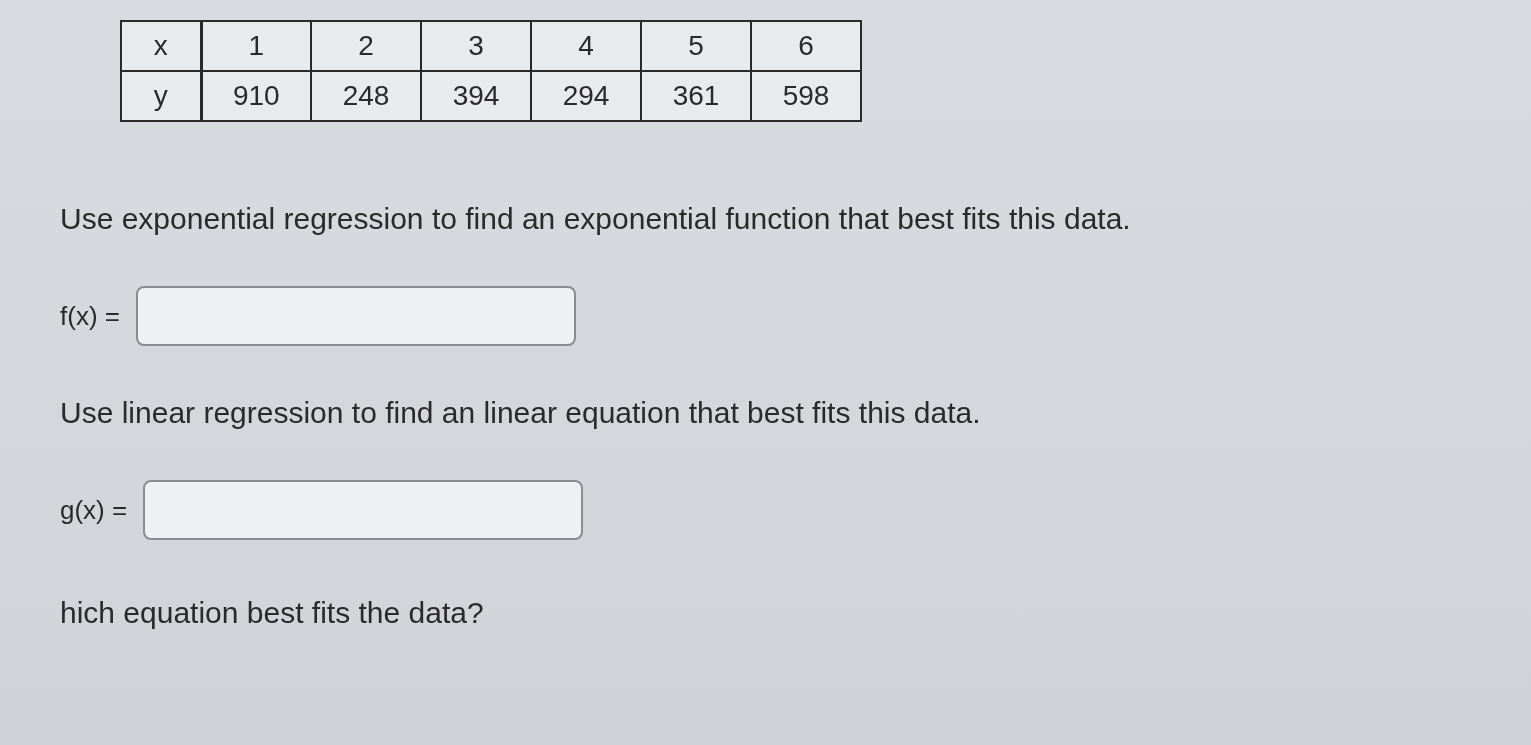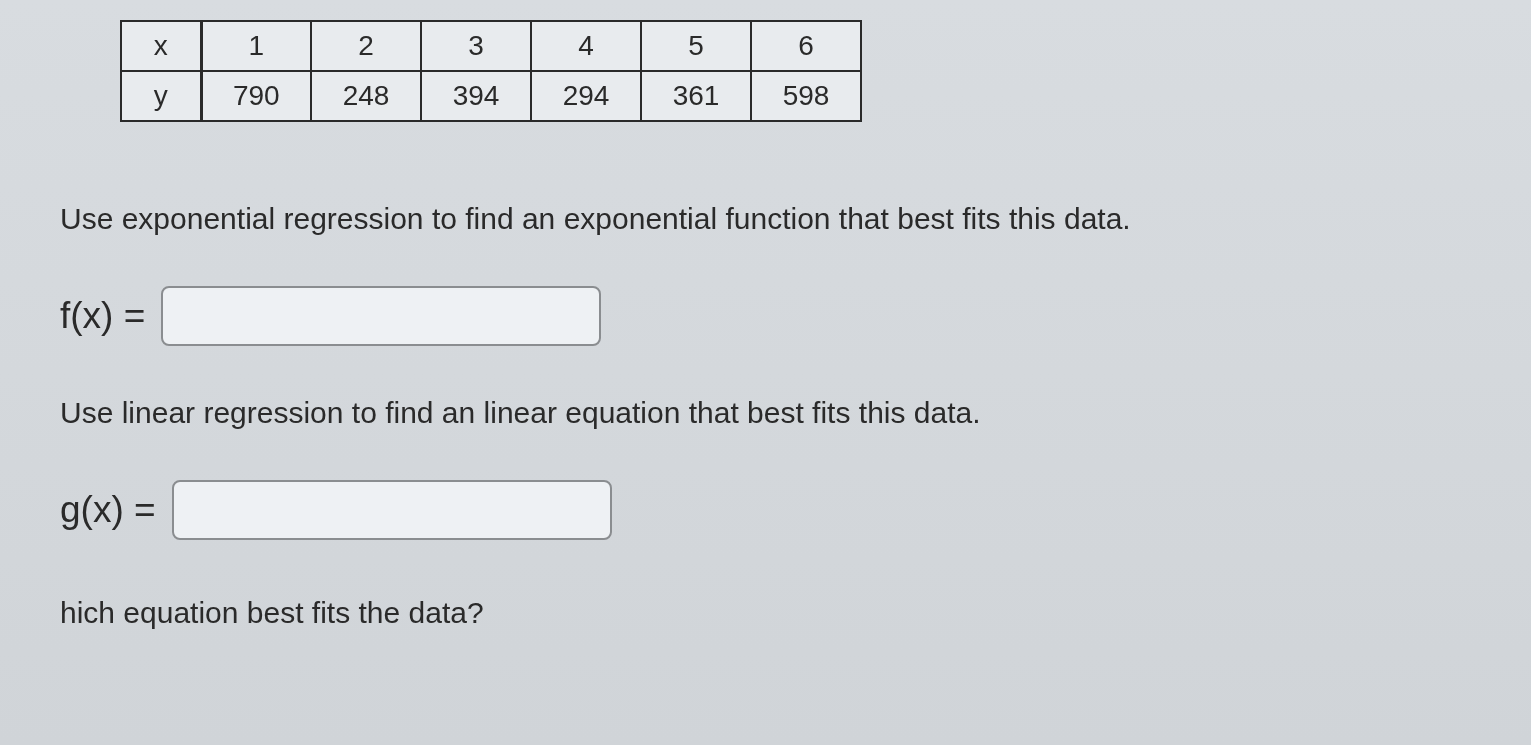--- a/index.html
+++ b/index.html
@@ -36,21 +36,21 @@
       font-size: 30px;
       margin-bottom: 50px;
       color: #2a2a2a;
     }
     .input-row {
       display: flex;
       align-items: center;
       margin-bottom: 50px;
     }
     .function-label {
-      font-size: 37px;
+      font-size: 26px;
       margin-right: 16px;
     }
     .answer-input {
       border: 2px solid #8a8d90;
       border-radius: 8px;
       background: #eef1f4;
       height: 60px;
       width: 440px;
       font-size: 26px;
       padding: 0 12px;
@@ -70,21 +70,21 @@
     <td class="header-cell">x</td>
     <td>1</td>
     <td>2</td>
     <td>3</td>
     <td>4</td>
     <td>5</td>
     <td>6</td>
   </tr>
   <tr>
     <td class="header-cell">y</td>
-    <td>790</td>
+    <td>910</td>
     <td>248</td>
     <td>394</td>
     <td>294</td>
     <td>361</td>
     <td>598</td>
   </tr>
 </tbody>
   </table>
 
 <p class="prompt-text">Use exponential regression to find an exponential function that best fits this data.</p>

